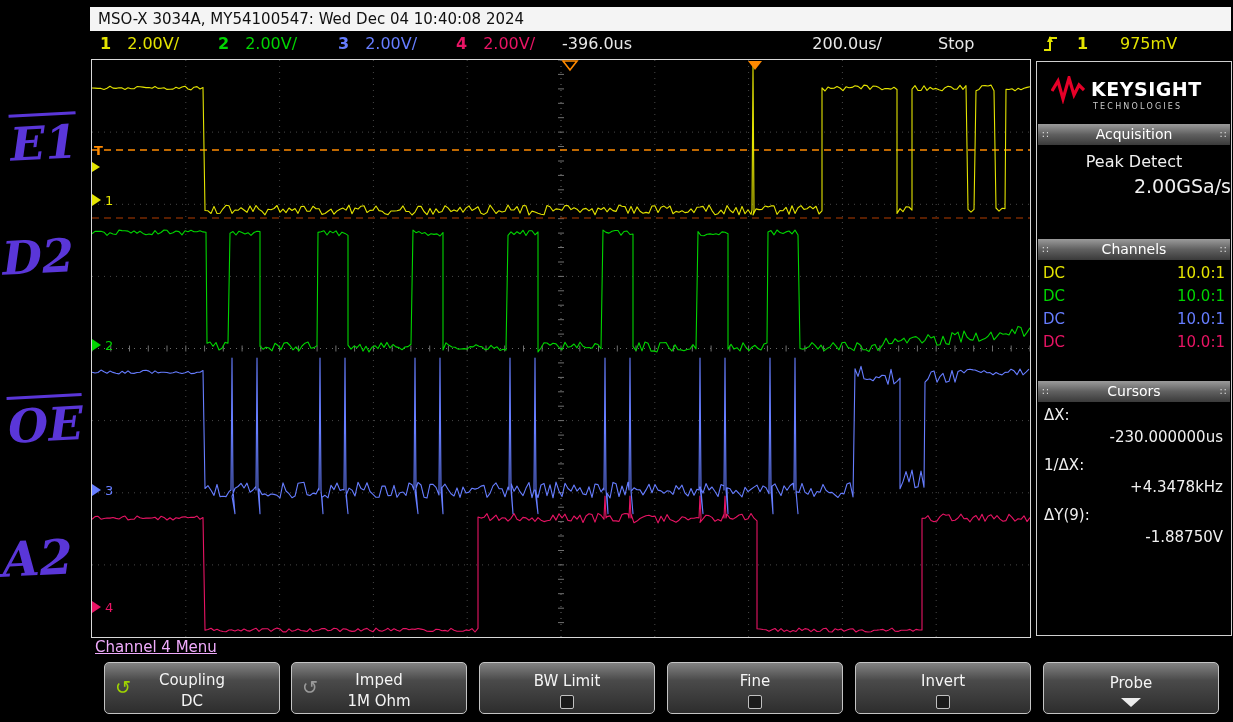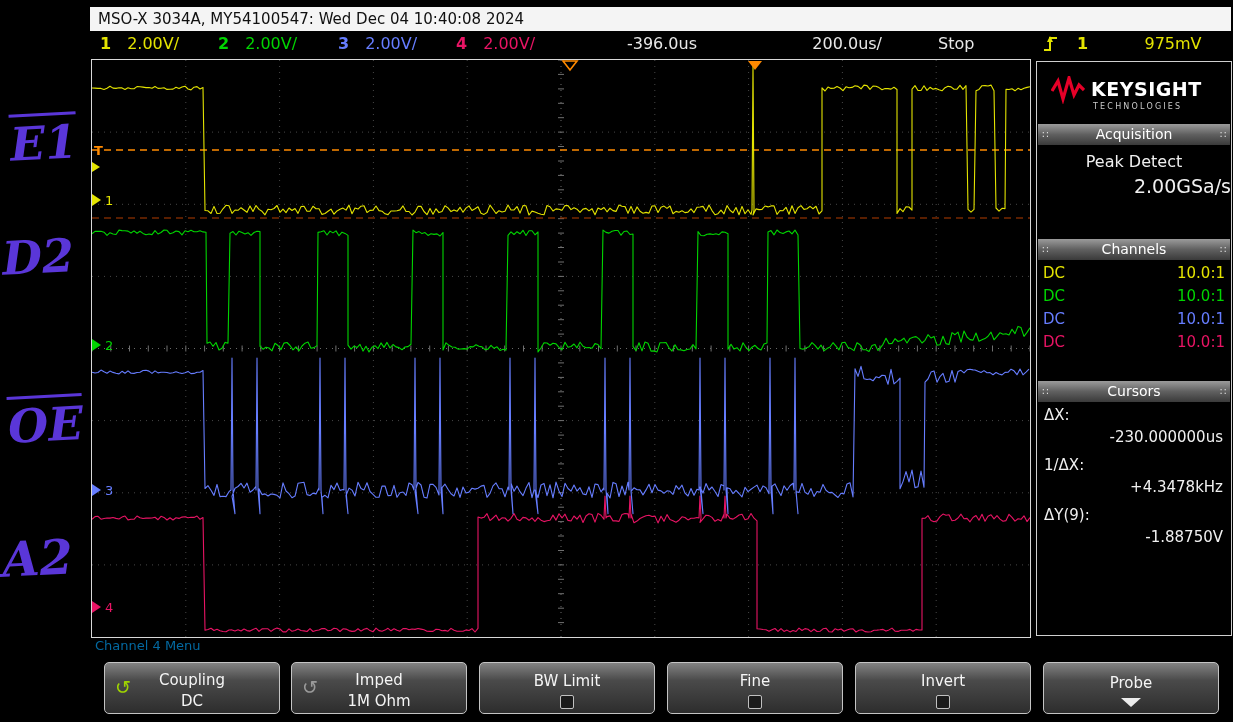--- a/index.html
+++ b/index.html
@@ -16,26 +16,26 @@
   .a4{left:2px;top:534px;font-size:48px;}
 
   
   .titlebar{position:absolute;left:90px;top:7px;width:1141px;height:24px;background:#f4f4f4;color:#101010;font-size:15px;line-height:24px;padding-left:8px;white-space:nowrap;}
 
   
   .statusbar{position:absolute;left:90px;top:31px;width:1143px;height:28px;font-size:16px;color:#e8e8e8;}
   .st-ch{position:absolute;top:3px;display:flex;gap:16px;}
   .st-ch b{font-weight:bold;}
   .stc1{left:10px}.stc2{left:128px}.stc3{left:248px}.stc4{left:366px}
-  .st-toff{position:absolute;top:3px;left:472px;width:200px;text-align:center;}
+  .st-toff{position:absolute;top:3px;left:472px;width:200px;text-align:left;}
   .st-tscale{position:absolute;top:3px;left:690px;width:102px;text-align:right;}
   .st-run{position:absolute;top:3px;left:848px;text-align:center;}
   .st-trig-icon{position:absolute;top:2px;left:953px;}
   .st-trig-src{position:absolute;top:3px;left:987px;font-weight:bold;}
-  .st-tlevel{position:absolute;top:3px;left:1030px;width:106px;text-align:center;}
+  .st-tlevel{position:absolute;top:3px;left:1030px;width:106px;text-align:left;}
 
   
   .plot{position:absolute;left:91px;top:59px;width:940px;height:579px;border:1px solid #d8d8d8;background:#000;}
   .plot svg{display:block;}
 
   
   .sidebar{position:absolute;left:1036px;top:61px;width:196px;height:575px;border:1px solid #cfcfcf;background:#000;color:#f0f0f0;}
   .logo{position:absolute;top:8px;left:0;right:0;height:50px;}
   .logo-mark-wrap{position:absolute;left:14px;top:6px;width:34px;height:28px;}
   .logo-brand{position:absolute;left:54px;top:8px;font-size:19px;font-weight:bold;color:#fff;letter-spacing:.5px;text-align:right;}
@@ -46,21 +46,21 @@
   .h-acq{top:62px}.h-ch{top:177px}.h-cur{top:319px}
   .acq-mode{position:absolute;top:90px;left:0;width:100%;text-align:center;font-size:16px;}
   .acq-rate{position:absolute;top:113px;left:0;width:100%;text-align:right;font-size:19px;}
   .ch-row{position:absolute;left:6px;right:6px;display:flex;justify-content:space-between;font-size:15px;}
   .r1{top:202px}.r2{top:225px}.r3{top:248px}.r4{top:271px}
   .cur-label{position:absolute;left:7px;font-size:15px;}
   .cur-value{position:absolute;right:8px;font-size:15px;text-align:right;}
   .l1{top:344px}.v1{top:366px}.l2{top:394px}.v2{top:416px}.l3{top:444px}.v3{top:466px}
 
   
-  .menu-title{position:absolute;left:95px;top:638px;font-size:13px;color:#0369a1;}
+  .menu-title{position:absolute;left:95px;top:638px;font-size:15px;color:#f0abfc;text-decoration:underline;}
   .softkeys{position:absolute;left:0;top:660px;width:1233px;height:58px;}
   .sk{position:absolute;top:2px;width:176px;height:52px;border:1px solid #c4c4c4;border-radius:5px;background:linear-gradient(180deg,#828282 0%,#4a4a4a 35%,#2d2d2d 100%);color:#f5f5f5;font-family:inherit;text-align:center;cursor:pointer;}
   .sk1{left:104px}.sk2{left:291px}.sk3{left:479px}.sk4{left:667px}.sk5{left:855px}.sk6{left:1043px}
   .sk-label{display:block;font-size:15px;margin-top:5px;}
   .sk-value{display:block;font-size:15px;margin-top:3px;}
   .sk-icon{position:absolute;left:10px;top:13px;font-size:19px;}
   .sk-check{display:block;width:14px;height:14px;margin:5px auto 0;border:1px solid #c0c0c0;background:#1b1b1b;border-radius:2px;}
   .sk-arrow{display:block;width:0;height:0;margin:6px auto 0;border-left:10px solid transparent;border-right:10px solid transparent;border-top:9px solid #ececec;}
 </style>
 </head>

